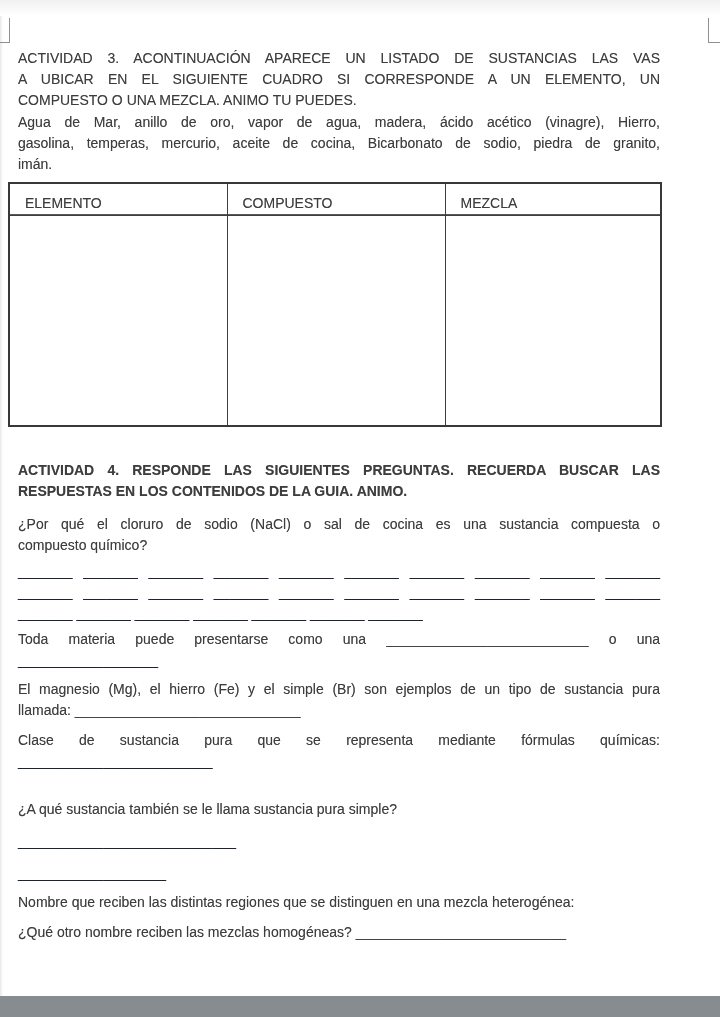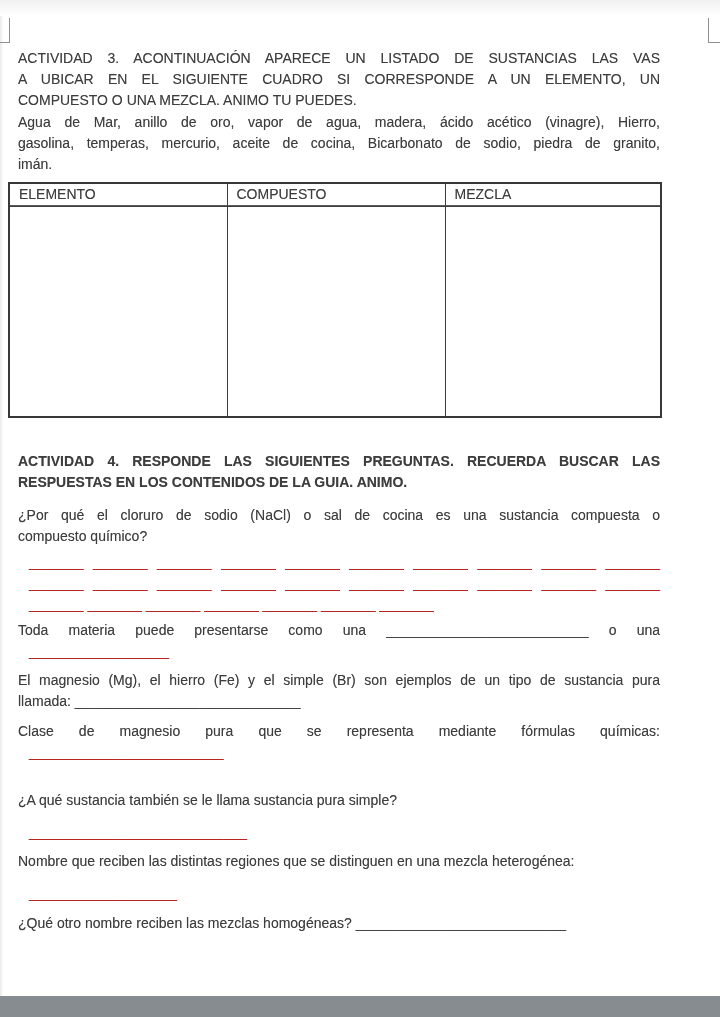--- a/index.html
+++ b/index.html
@@ -32,38 +32,38 @@
     background: #878c90;
   }
   .doc {
     position: absolute; top: 0; left: 0; right: 0; bottom: 21px;
     padding: 48px 60px 0 18px;
     text-shadow: 0 0 0.6px rgba(61,61,61,0.45);
   }
   .para { margin: 0; }
   .line { display: block; line-height: 21px; }
   .jl { text-align: justify; text-align-last: justify; -moz-text-align-last: justify; }
-  .blankline { color: #b91c1c; margin-left: 11px; }
+  .blankline { color: #0f172a; }
 
   table.cls {
     margin-top: 7px; margin-left: -10px;
     width: 652px;
     border-collapse: collapse; table-layout: fixed;
     border: 2px solid #383838;
   }
   table.cls th, table.cls td {
     border: 1.5px solid #3e3e3e;
     padding: 0; vertical-align: top;
     font-weight: 400; text-align: left;
   }
   table.cls th { height: 22px; }
   table.cls td { height: 209px; }
   .hdr {
-    display: block; margin-top: 1px;
-    padding: 1px 2px 2px 9px;
+    display: block; margin-top: 10px;
+    padding: 1px 2px 2px 15px;
     border-bottom: 1.2px solid #5a5a5a;
     line-height: 17px;
   }
 
   .mt9  { margin-top: 1px; }
   .mt33 { margin-top: 33px; font-weight: bold; }
   .mt12 { margin-top: 12px; }
   .mt5  { margin-top: 5px; }
   .mt8  { margin-top: 8px; }
   .mt9b { margin-top: 9px; }
@@ -140,36 +140,36 @@
       <span class="line jl">Toda materia puede presentarse como una __________________________ o una</span>
       <span class="line blankline">__________________</span>
     </p>
 
     <p class="para mt8">
       <span class="line jl">El magnesio (Mg), el hierro (Fe) y el simple (Br) son ejemplos de un tipo de sustancia pura</span>
       <span class="line">llamada: _____________________________</span>
     </p>
 
     <p class="para mt9b">
-      <span class="line jl">Clase de magnesio pura que se representa mediante fórmulas químicas:</span>
+      <span class="line jl">Clase de sustancia pura que se representa mediante fórmulas químicas:</span>
       <span class="line blankline">_________________________</span>
     </p>
 
     <p class="para mt13">
       <span class="line">¿A qué sustancia también se le llama sustancia pura simple?</span>
     </p>
     <p class="para mt11 blankline">
       <span class="line">____________________________</span>
     </p>
 
+    <p class="para mt11 blankline">
+      <span class="line">___________________</span>
+    </p>
     <p class="para mt8">
       <span class="line">Nombre que reciben las distintas regiones que se distinguen en una mezcla heterogénea:</span>
-    </p>
-    <p class="para mt11 blankline">
-      <span class="line">___________________</span>
     </p>
 
     <p class="para mt9b">
       <span class="line">¿Qué otro nombre reciben las mezclas homogéneas? ___________________________</span>
     </p>
 
 
   </div>
 
   <div class="bottom-bar"></div>

